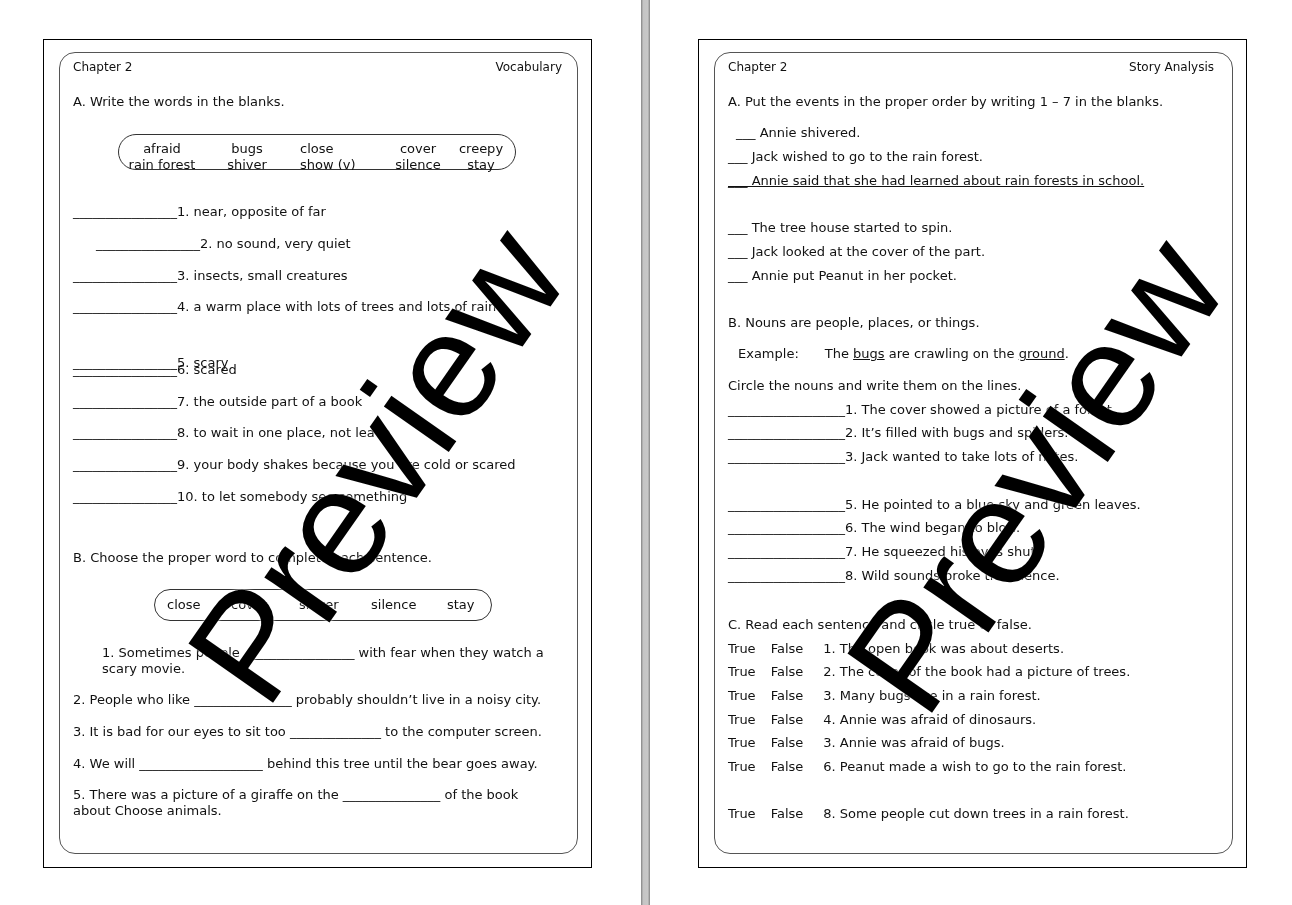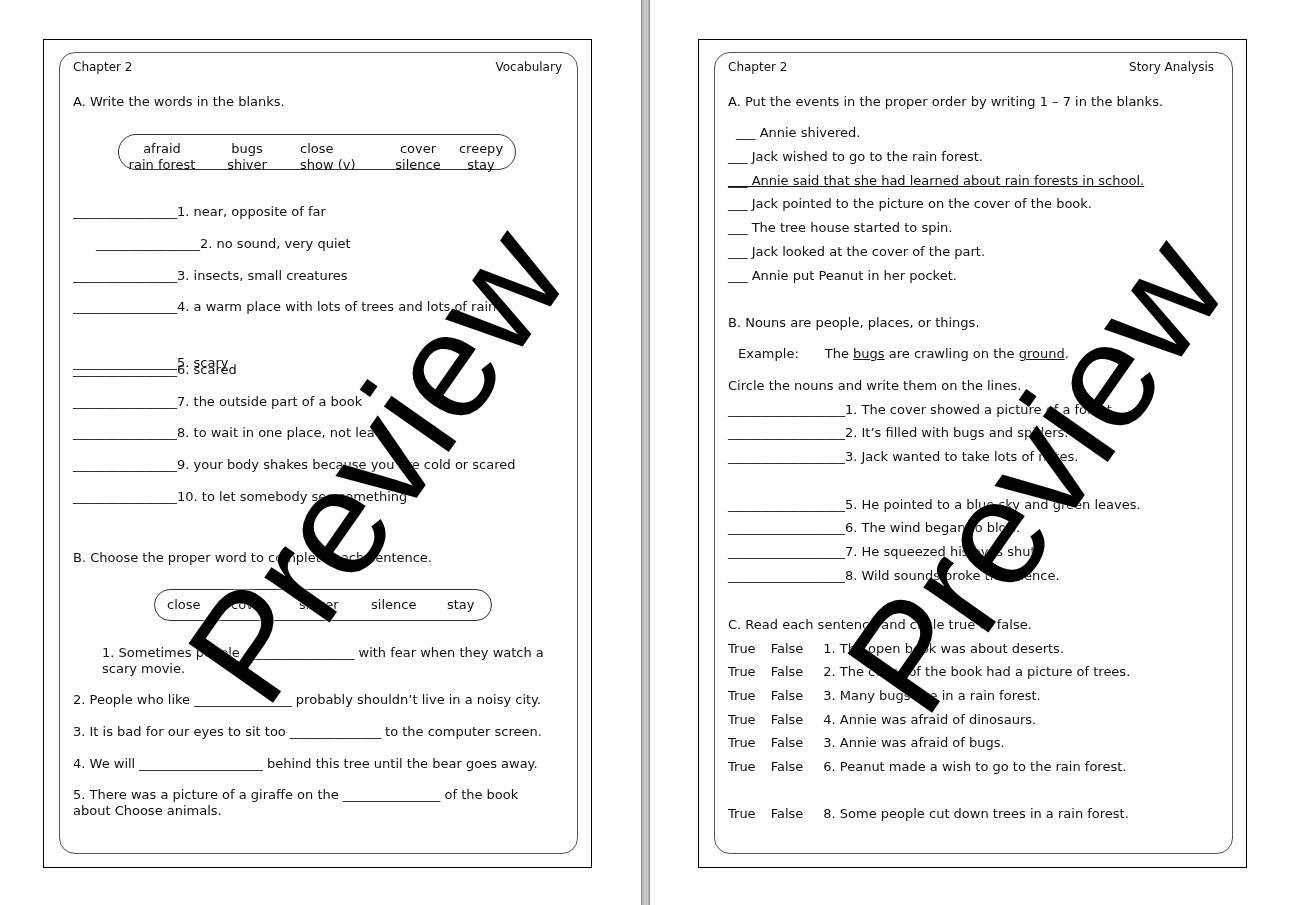--- a/index.html
+++ b/index.html
@@ -111,21 +111,20 @@
   <div class="frame"></div>
 
   <div class="abs hdr" style="left:29px;top:20px;">Chapter 2</div>
   <div class="abs hdr" style="right:32px;top:20px;">Story Analysis</div>
 
   <div class="abs txt" style="left:29px;top:54px;">A. Put the events in the proper order by writing 1 – 7 in the blanks.</div>
 
   <div class="abs txt" style="left:20px;top:85px;margin-left:17px;">___ Annie shivered.</div>
   <div class="abs txt" style="left:29px;top:109px;">___ Jack wished to go to the rain forest.</div>
   <div class="abs txt" style="left:29px;top:133px;text-decoration:underline;">___ Annie said that she had learned about rain forests in school.</div>
-  <div class="abs txt" style="left:29px;top:156px;">___ Jack pointed to the picture on the cover of the book.</div>
   <div class="abs txt" style="left:29px;top:180px;">___ The tree house started to spin.</div>
   <div class="abs txt" style="left:29px;top:204px;">___ Jack looked at the cover of the part.</div>
   <div class="abs txt" style="left:29px;top:228px;">___ Annie put Peanut in her pocket.</div>
 
   <div class="abs txt" style="left:29px;top:275px;">B. Nouns are people, places, or things.</div>
   <div class="abs txt" style="left:29px;top:306px;margin-left:10px;">
     <span>Example:</span><span style="display:inline-block;width:26px;"></span><span>The </span><span class="u">bugs</span><span> are crawling on the </span><span class="u">ground</span><span>.</span>
   </div>
   <div class="abs txt" style="left:29px;top:338px;">Circle the nouns and write them on the lines.</div>
 

